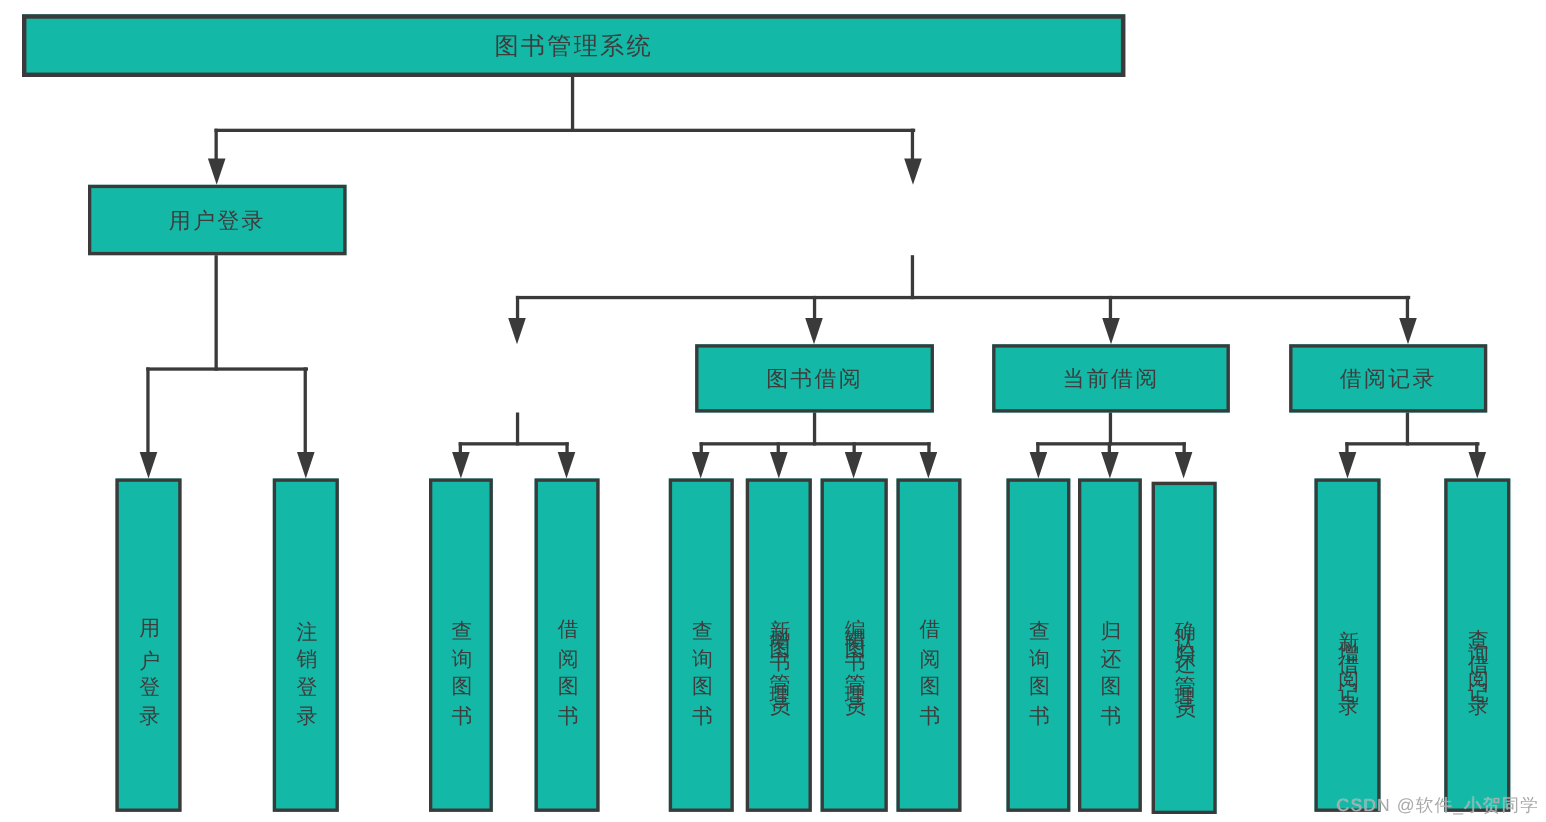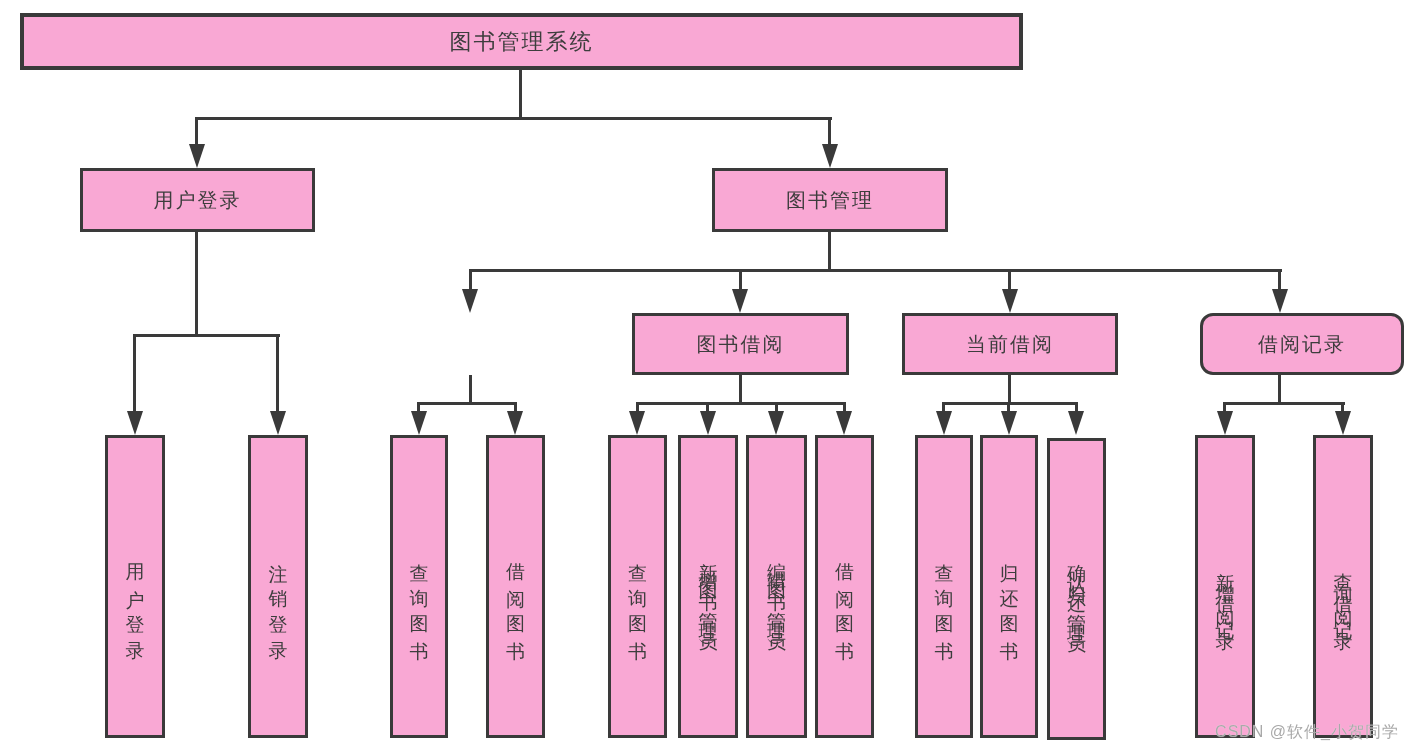--- a/index.html
+++ b/index.html
@@ -13,21 +13,21 @@
     width: 1405px; height: 747px;
     background: var(--bg-color);
     font-family: "Liberation Sans", sans-serif;
     overflow: hidden;
   }
   #canvas { position: relative; width: 1405px; height: 747px; background: var(--bg-color); }
 
   .box {
     position: absolute;
     border: 3px solid var(--line-color);
-    background: #f9a8d4;
+    background: #14b8a6;
     color: var(--text-color);
     display: flex; align-items: center; justify-content: center;
   }
   .root-box  { border-width: 4px; font-size: 22px; letter-spacing: 2px; }
   .h-node    { font-size: 20px; letter-spacing: 2px; }
 
   .v-node span {
     writing-mode: vertical-rl;
     text-orientation: mixed;
     font-size: 19px;
@@ -67,23 +67,20 @@
   <div class="v-line" style="left:519px; top:70px; height:49px;"></div>
   <div class="h-line" style="left:195px; top:117px; width:637px;"></div>
   <div class="v-line" style="left:195px; top:117px; height:30px;"></div>
   <div class="arrow-down" style="left:189px; top:144px;"></div>
   <div class="v-line" style="left:828px; top:117px; height:30px;"></div>
   <div class="arrow-down" style="left:822px; top:144px;"></div>
 
   <div class="box h-node" style="left:80px; top:168px; width:235px; height:64px;">
     <span>用户登录</span>
   </div>
-  <div class="box h-node" style="left:712px; top:168px; width:236px; height:64px;">
-    <span>图书管理</span>
-  </div>
 
   <div class="v-line" style="left:195px; top:232px; height:105px;"></div>
   <div class="h-line" style="left:133px; top:334px; width:147px;"></div>
   <div class="v-line" style="left:133px; top:334px; height:79px;"></div>
   <div class="arrow-down" style="left:127px; top:411px;"></div>
   <div class="v-line" style="left:276px; top:334px; height:79px;"></div>
   <div class="arrow-down" style="left:270px; top:411px;"></div>
 
   <div class="v-line" style="left:828px; top:232px; height:40px;"></div>
   <div class="h-line" style="left:469px; top:269px; width:813px;"></div>
@@ -95,21 +92,21 @@
   <div class="arrow-down" style="left:1002px; top:289px;"></div>
   <div class="v-line" style="left:1278px; top:269px; height:22px;"></div>
   <div class="arrow-down" style="left:1272px; top:289px;"></div>
 
   <div class="box h-node" style="left:632px; top:313px; width:217px; height:62px;">
     <span>图书借阅</span>
   </div>
   <div class="box h-node" style="left:902px; top:313px; width:216px; height:62px;">
     <span>当前借阅</span>
   </div>
-  <div class="box h-node" style="left:1200px; top:313px; width:204px; height:62px;border-radius:13px;">
+  <div class="box h-node" style="left:1172px; top:313px; width:180px; height:62px;">
     <span>借阅记录</span>
   </div>
 
   <div class="v-line" style="left:469px; top:375px; height:30px;"></div>
   <div class="h-line" style="left:417px; top:402px; width:100px;"></div>
   <div class="v-line" style="left:417px; top:402px; height:11px;"></div>
   <div class="arrow-down" style="left:411px; top:411px;"></div>
   <div class="v-line" style="left:514px; top:402px; height:11px;"></div>
   <div class="arrow-down" style="left:507px; top:411px;"></div>
 

